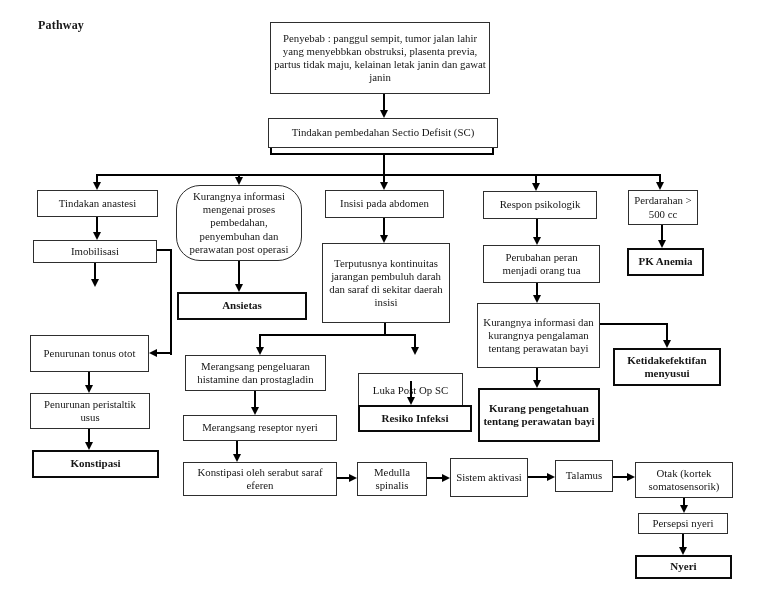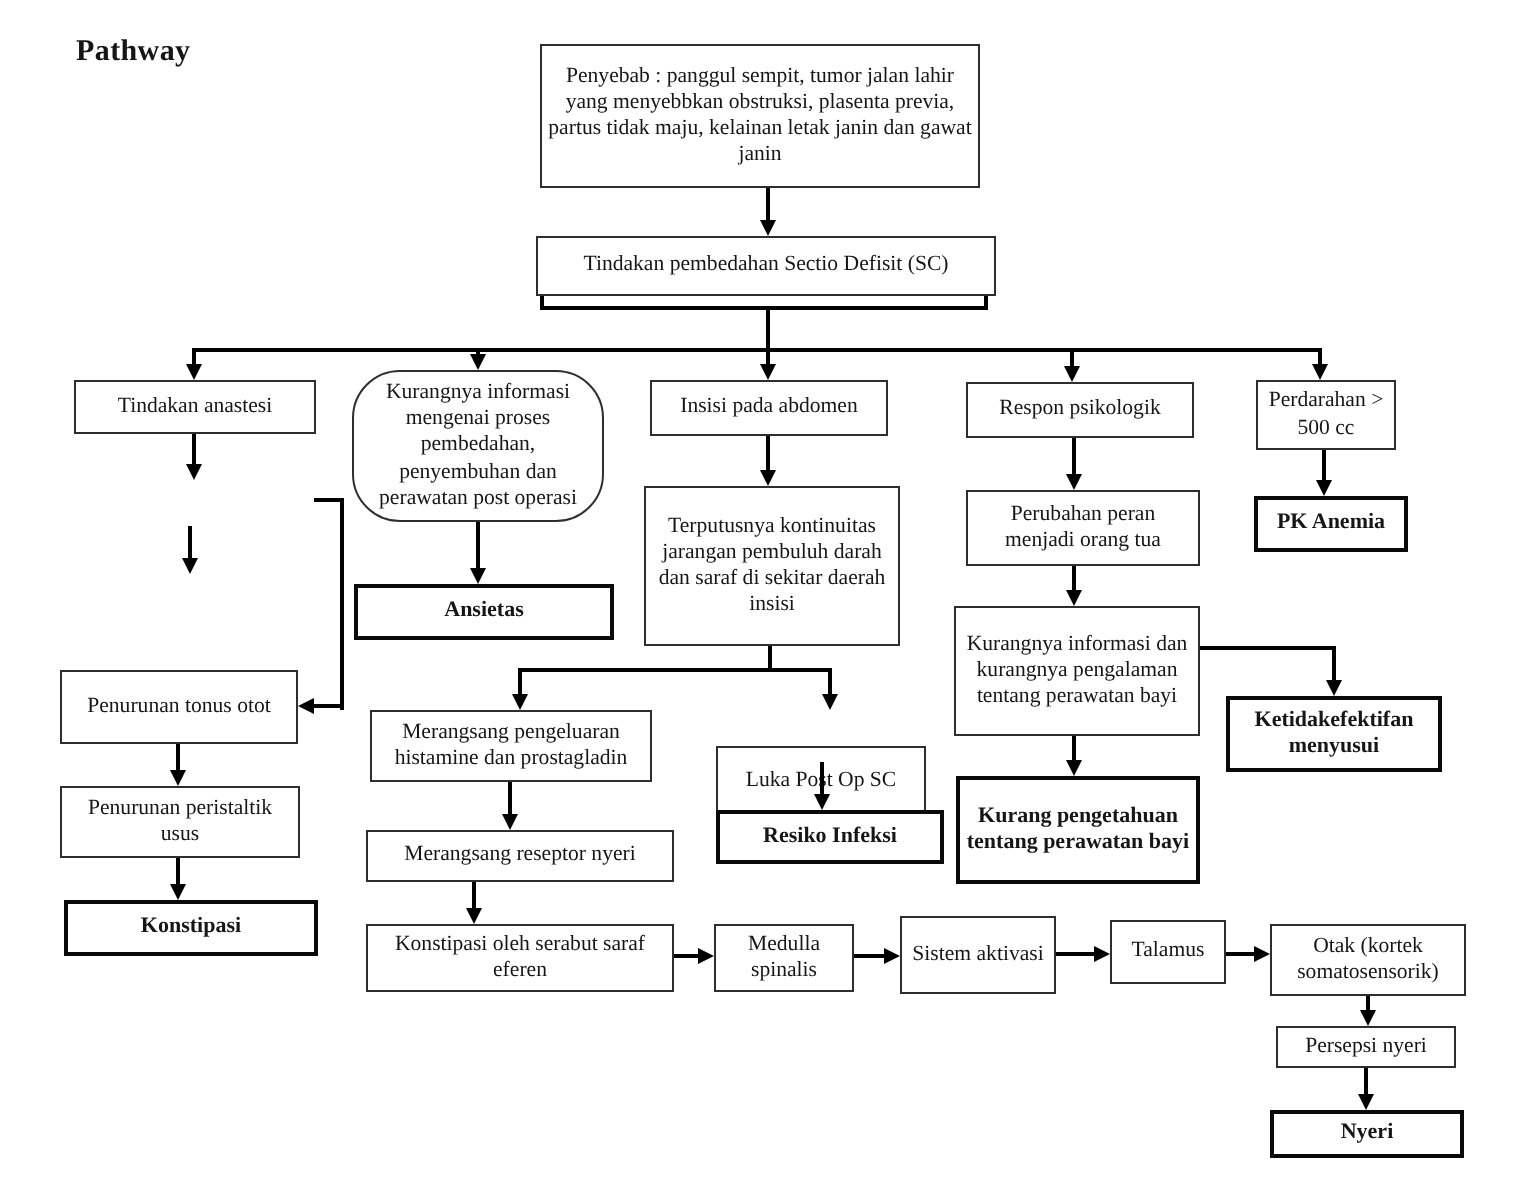--- a/index.html
+++ b/index.html
@@ -2,21 +2,21 @@
 <html><head>
 <meta charset="utf-8">
 <style>
   html,body { margin:0; padding:0; background:#ffffff; }
   .canvas {
     position:relative; width:768px; height:594px; background:#ffffff; overflow:hidden;
     font-family:"Liberation Serif","DejaVu Serif",serif; color:#161616;
   }
   .title {
     position:absolute; left:38px; top:18px; margin:0;
-    font-size:15px; font-weight:600; letter-spacing:.2px;
+    font-size:12px; font-weight:600; letter-spacing:.2px;
   }
   .node {
     position:absolute; box-sizing:border-box; background:#fff;
     border:1.5px solid #2e2e2e;
     display:flex; align-items:center; justify-content:center; text-align:center;
     font-size:10.8px; line-height:1.22; padding:1px 3px;
   }
   .node.bold { font-weight:bold; border:2.3px solid #0a0a0a; font-size:11px; }
   .vl { position:absolute; width:2px; background:#000; }
   .hl { position:absolute; height:2px; background:#000; }
@@ -67,20 +67,21 @@
 <div class="canvas">
   <h1 class="title">Pathway</h1>
 
   <div class="node" id="n-penyebab">Penyebab : panggul sempit, tumor jalan lahir yang menyebbkan obstruksi, plasenta previa, partus tidak maju, kelainan letak janin dan gawat janin</div>
   <div class="node" id="n-sc">Tindakan pembedahan Sectio Defisit (SC)</div>
   <div class="node" id="n-tindakan-anastesi">Tindakan anastesi</div>
   <div class="node" id="n-kurangnya-info-proses">Kurangnya informasi mengenai proses pembedahan, penyembuhan dan perawatan post operasi</div>
   <div class="node" id="n-insisi">Insisi pada abdomen</div>
   <div class="node" id="n-respon-psikologik">Respon psikologik</div>
   <div class="node" id="n-perdarahan">Perdarahan &gt; 500 cc</div>
+  <div class="node" id="n-imobilisasi">Imobilisasi</div>
   <div class="node" id="n-terputusnya">Terputusnya kontinuitas jarangan pembuluh darah dan saraf di sekitar daerah insisi</div>
   <div class="node" id="n-perubahan-peran">Perubahan peran menjadi orang tua</div>
   <div class="node bold" id="n-pk-anemia">PK Anemia</div>
   <div class="node bold" id="n-ansietas">Ansietas</div>
   <div class="node" id="n-kurangnya-info-bayi">Kurangnya informasi dan kurangnya pengalaman tentang perawatan bayi</div>
   <div class="node" id="n-penurunan-tonus">Penurunan tonus otot</div>
   <div class="node bold" id="n-ketidakefektifan">Ketidakefektifan menyusui</div>
   <div class="node" id="n-merangsang-pengeluaran">Merangsang pengeluaran histamine dan prostagladin</div>
   <div class="node" id="n-luka-post-op">Luka Post Op SC</div>
   <div class="node bold" id="n-kurang-pengetahuan">Kurang pengetahuan tentang perawatan bayi</div>

